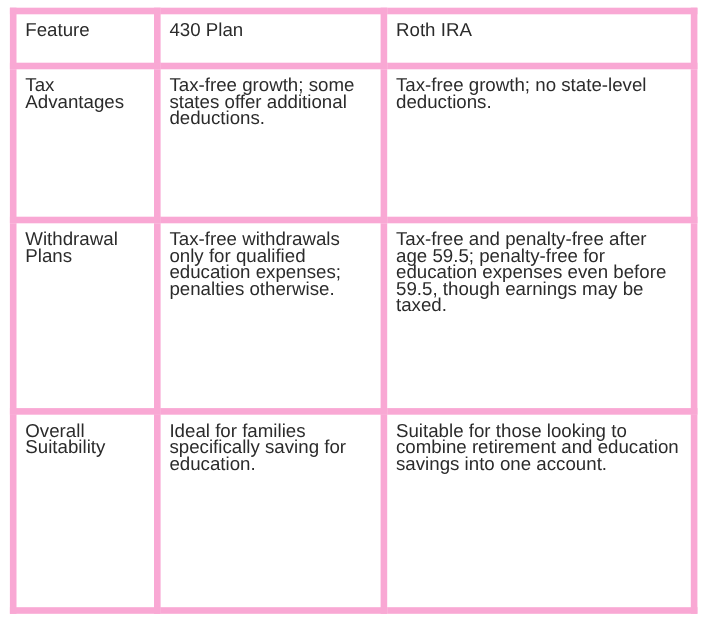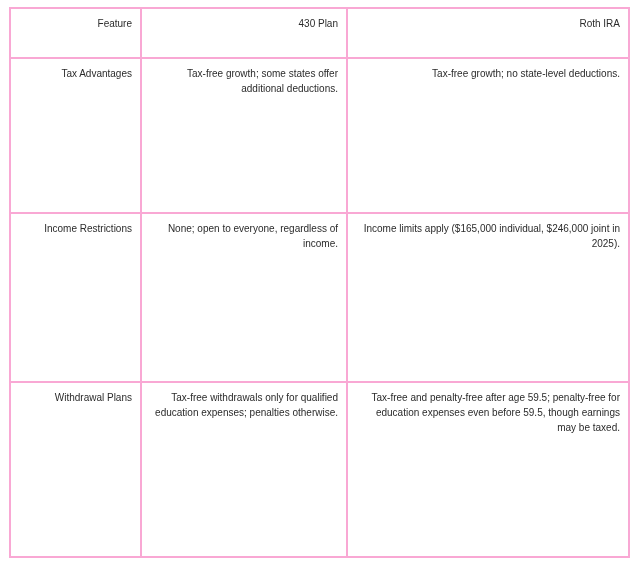--- a/index.html
+++ b/index.html
@@ -22,25 +22,25 @@
     height: 551px;
   }
   table.comparison-table {
     width: 619px;
     height: 551px;
     border-collapse: collapse;
     table-layout: fixed;
   }
   table.comparison-table td,
   table.comparison-table th {
-    border: 2px solid #f9a8d4;
+    border: 6px solid #f9a8d4;
     vertical-align: top;
-    text-align: right;
+    text-align: left;
     padding: 7px 8px 4px 8px;
-    font-size: 10px;
+    font-size: 17px;
     line-height: 15px;
     font-weight: normal;
     color: #2b2b2b;
   }
   col.col-feature { width: 131px; }
   col.col-a { width: 206px; }
   col.col-b { width: 282px; }
 
   th.header-cell {
     font-weight: bold;
@@ -77,25 +77,25 @@
         <th class="header-cell">430 Plan</th>
         <th class="header-cell">Roth IRA</th>
       </tr>
     </thead>
     <tbody>
       <tr class="row-tax">
         <td class="feature-cell">Tax Advantages</td>
         <td>Tax-free growth; some states offer additional deductions.</td>
         <td>Tax-free growth; no state-level deductions.</td>
       </tr>
-      <tr class="row-income">
-        <td class="feature-cell">Income Restrictions</td>
-        <td>None; open to everyone, regardless of income.</td>
-        <td>Income limits apply ($165,000 individual, $246,000 joint in 2025).</td>
-      </tr>
       <tr class="row-withdrawal">
         <td class="feature-cell">Withdrawal Plans</td>
         <td>Tax-free withdrawals only for qualified education expenses; penalties otherwise.</td>
         <td>Tax-free and penalty-free after age 59.5; penalty-free for education expenses even before 59.5, though earnings may be taxed.</td>
+      </tr>
+      <tr class="row-suitability">
+        <td class="feature-cell">Overall Suitability</td>
+        <td>Ideal for families specifically saving for education.</td>
+        <td>Suitable for those looking to combine retirement and education savings into one account.</td>
       </tr>
     </tbody>
   </table>
 </div>
 
 </body></html>

